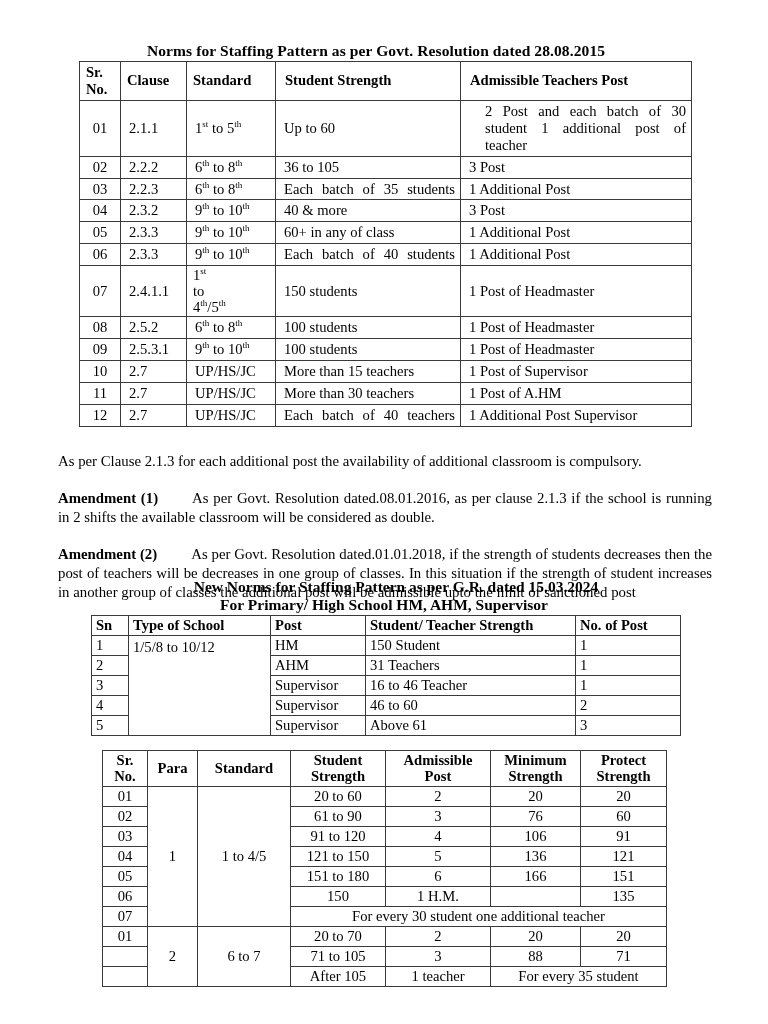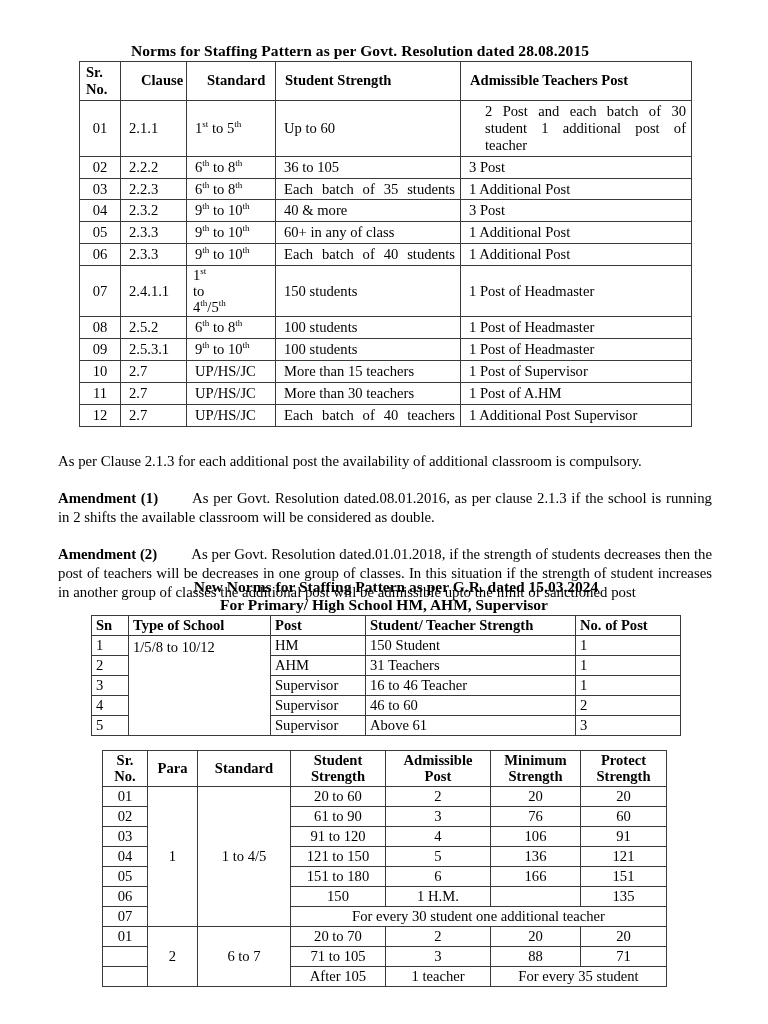--- a/index.html
+++ b/index.html
@@ -72,21 +72,21 @@
   #table1 th.h-cl   { width: 66px; }
   #table1 th.h-st   { width: 89px; }
   #table1 th.h-ss   { width: 185px; }
   #table1 th.h-at   { width: 231px; }
   #table1 td.cell-sr { text-align: center; padding-left: 3px; padding-right: 3px; }
   #table1 td.cell-cl { text-align: left; padding-left: 8px; }
   #table1 td.cell-st { text-align: left; padding-left: 8px; }
   #table1 td.cell-ss { text-align: left; padding-left: 8px; }
   #table1 td.cell-at { text-align: left; padding-left: 8px; }
   #table1 th.h-sr, #table1 th.h-cl, #table1 th.h-st {
-    text-align: left; padding-left: 20px;
+    text-align: left; padding-left: 6px;
   }
   #table1 th.h-sr { padding-left: 6px; }
   #table1 th.h-ss, #table1 th.h-at { text-align: left; padding-left: 9px; }
 
   
   #para-block {
     position: absolute;
     left: 40px;
     top: 434px;
     width: 690px;
@@ -128,21 +128,21 @@
   #table3 th.h-ms   { width: 90px; }
   #table3 th.h-ps   { width: 86px; }
   #table3 th { line-height: 1.12; }
   #table3 td.tall { height: 20px; }
 </style>
 </head>
 <body>
 
 <div class="page">
 
-  <div class="doc-title" style="position:absolute;left:0;top:42px;width:720px;">Norms for Staffing Pattern as per Govt. Resolution dated 28.08.2015</div>
+  <div class="doc-title" style="position:absolute;left:16px;top:42px;width:720px;">Norms for Staffing Pattern as per Govt. Resolution dated 28.08.2015</div>
 
   <div id="table1-wrap">
     <table class="grid" id="table1">
       <thead>
         <tr>
           <th class="h-sr">
             <div>Sr.</div>
             <div>No.</div>
           </th>
           <th class="h-cl">Clause</th>

